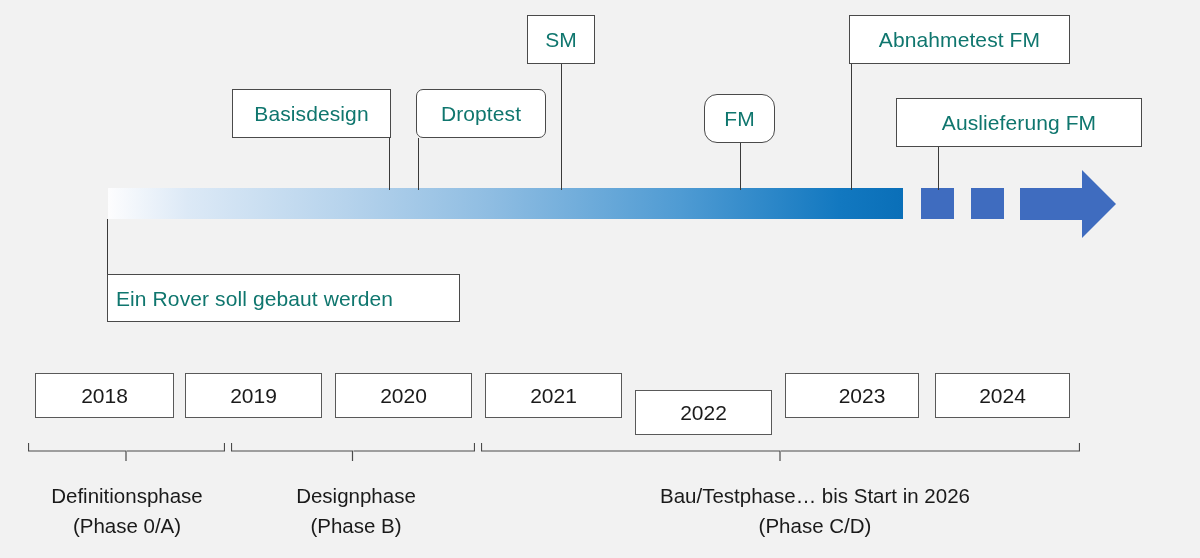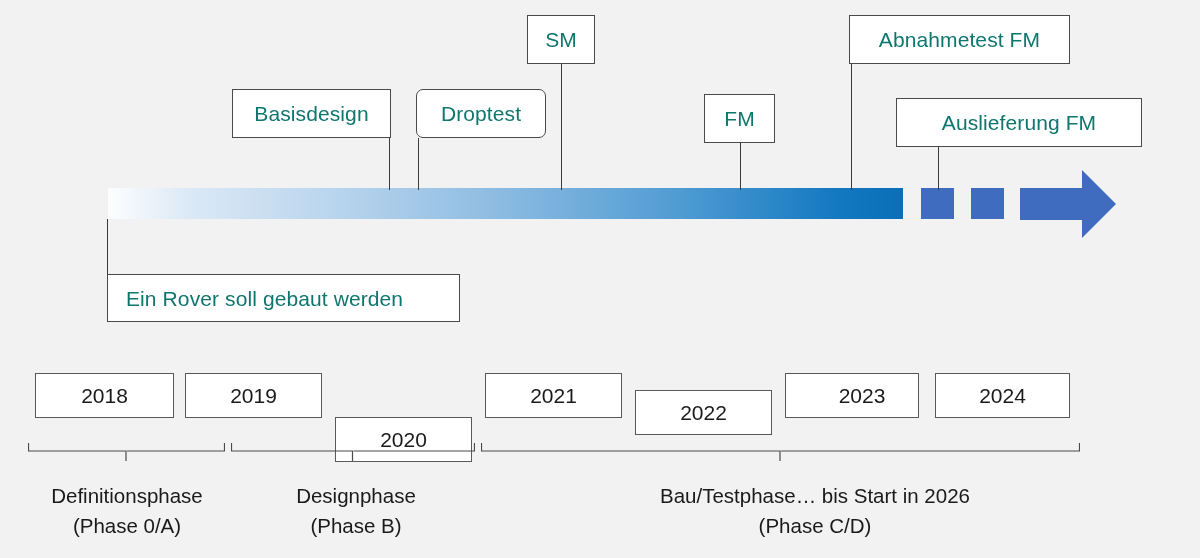--- a/index.html
+++ b/index.html
@@ -112,46 +112,46 @@
       </div>
       <div class="leader" style="left: 418px; top: 138px; height: 52px;"></div>
       <div class="callout" style="left: 416px; top: 89px; width: 130px; height: 49px; border-radius: 7px;">
         <span>Droptest</span>
       </div>
       <div class="leader" style="left: 561px; top: 64px; height: 126px;"></div>
       <div class="callout" style="left: 527px; top: 15px; width: 68px; height: 49px;">
         <span>SM</span>
       </div>
       <div class="leader" style="left: 740px; top: 143px; height: 47px;"></div>
-      <div class="callout" style="left: 704px; top: 94px; width: 71px; height: 49px;">
+      <div class="callout" style="left: 704px; top: 94px; width: 71px; height: 49px; border-radius: 13px;">
         <span>FM</span>
       </div>
       <div class="leader" style="left: 851px; top: 64px; height: 126px;"></div>
       <div class="callout" style="left: 849px; top: 15px; width: 221px; height: 49px;">
         <span>Abnahmetest FM</span>
       </div>
       <div class="leader" style="left: 938px; top: 139px; height: 51px;"></div>
       <div class="callout" style="left: 862px; top: 98px; width: 246px; height: 49px; margin-left: 34px;">
         <span>Auslieferung FM</span>
       </div>
     </div>
 
   <div class="leader" id="bottom-callout-leader" style="left: 107px; top: 219px; height: 55px;"></div>
-  <div class="callout" id="bottom-callout-box" style="left: 107px; top: 274px; width: 353px; height: 48px; justify-content: flex-start; padding-left: 18px;">
+  <div class="callout" id="bottom-callout-box" style="left: 107px; top: 274px; width: 353px; height: 48px; justify-content: flex-start; padding-left: 8px;">
     <span>Ein Rover soll gebaut werden</span>
   </div>
 
   <div id="years-layer">
       <div class="year-box" style="left: 35px; top: 373px; width: 139px; height: 45px;">
         <span>2018</span>
       </div>
       <div class="year-box" style="left: 185px; top: 373px; width: 137px; height: 45px;">
         <span>2019</span>
       </div>
-      <div class="year-box" style="left: 335px; top: 373px; width: 137px; height: 45px; margin-top: 44px;">
+      <div class="year-box" style="left: 335px; top: 373px; width: 137px; height: 45px;">
         <span>2020</span>
       </div>
       <div class="year-box" style="left: 485px; top: 373px; width: 137px; height: 45px;">
         <span>2021</span>
       </div>
       <div class="year-box" style="left: 635px; top: 390px; width: 137px; height: 45px;">
         <span>2022</span>
       </div>
       <div class="year-box" style="left: 785px; top: 373px; width: 134px; height: 45px; padding-left: 20px;">
         <span>2023</span>

